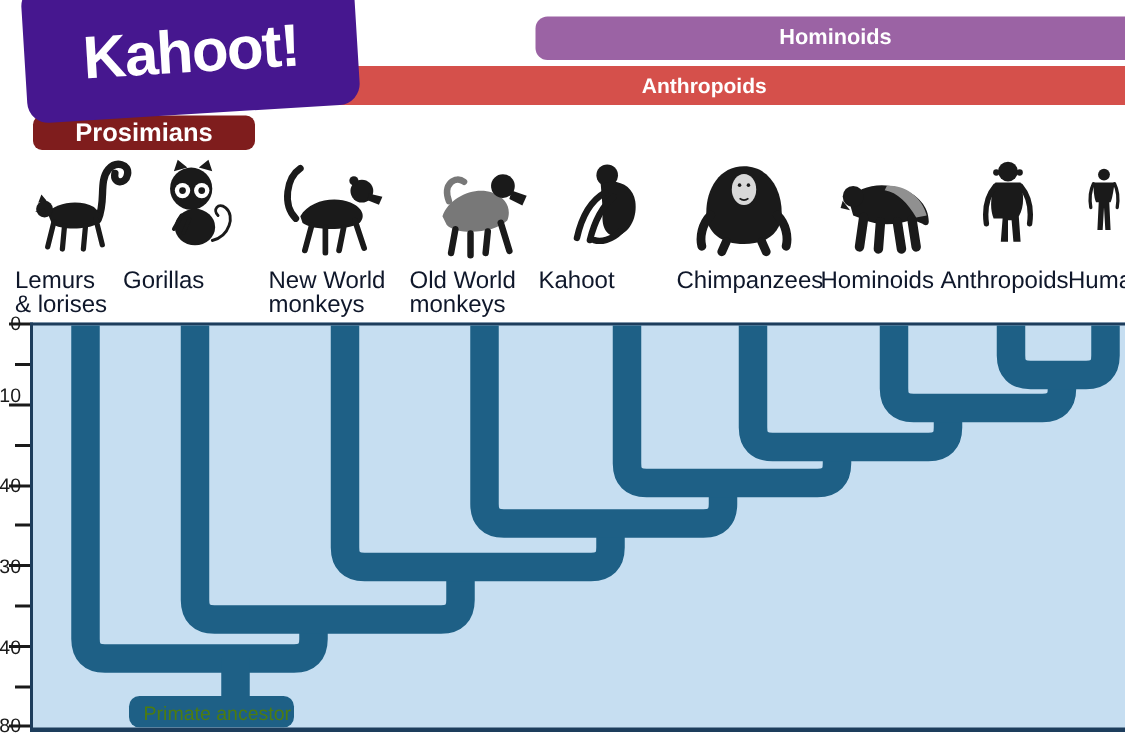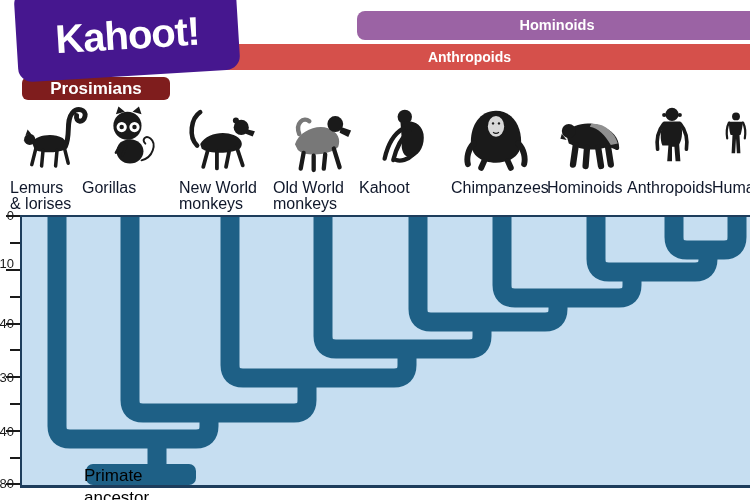--- a/index.html
+++ b/index.html
@@ -21,21 +21,21 @@
   .alabel{position:absolute;font-size:16px;color:#0f172a;text-align:left;line-height:16px;
     white-space:nowrap;}
   
   .plot{position:absolute;left:20px;top:215px;width:728px;height:268px;background:#C6DEF1;
     border-top:2px solid #1d3d5c;border-bottom:3px solid #1d3d5c;border-left:2px solid #1d3d5c;}
   .tick{position:absolute;background:#1a1a1a;height:2px;}
   .tick.major{left:6px;width:14px;}
   .tick.minor{left:10px;width:10px;}
   .ticklabel{position:absolute;right:736px;font-size:13px;color:#1a1a1a;white-space:nowrap;}
   .ancestor-label{position:absolute;left:84px;top:465px;width:110px;height:22px;line-height:22px;
-    text-align:left;color:#000000;font-size:17px;z-index:3;}
+    text-align:right;color:#4d7c0f;font-size:13px;z-index:3;}
 </style>
 </head>
 <body>
 
 <div class="banner banner-hominoids">Hominoids</div>
 <div class="banner banner-anthropoids">Anthropoids</div>
 <div class="banner banner-prosimians">Prosimians</div>
 
 <div class="logo">Kahoot!</div>
 

